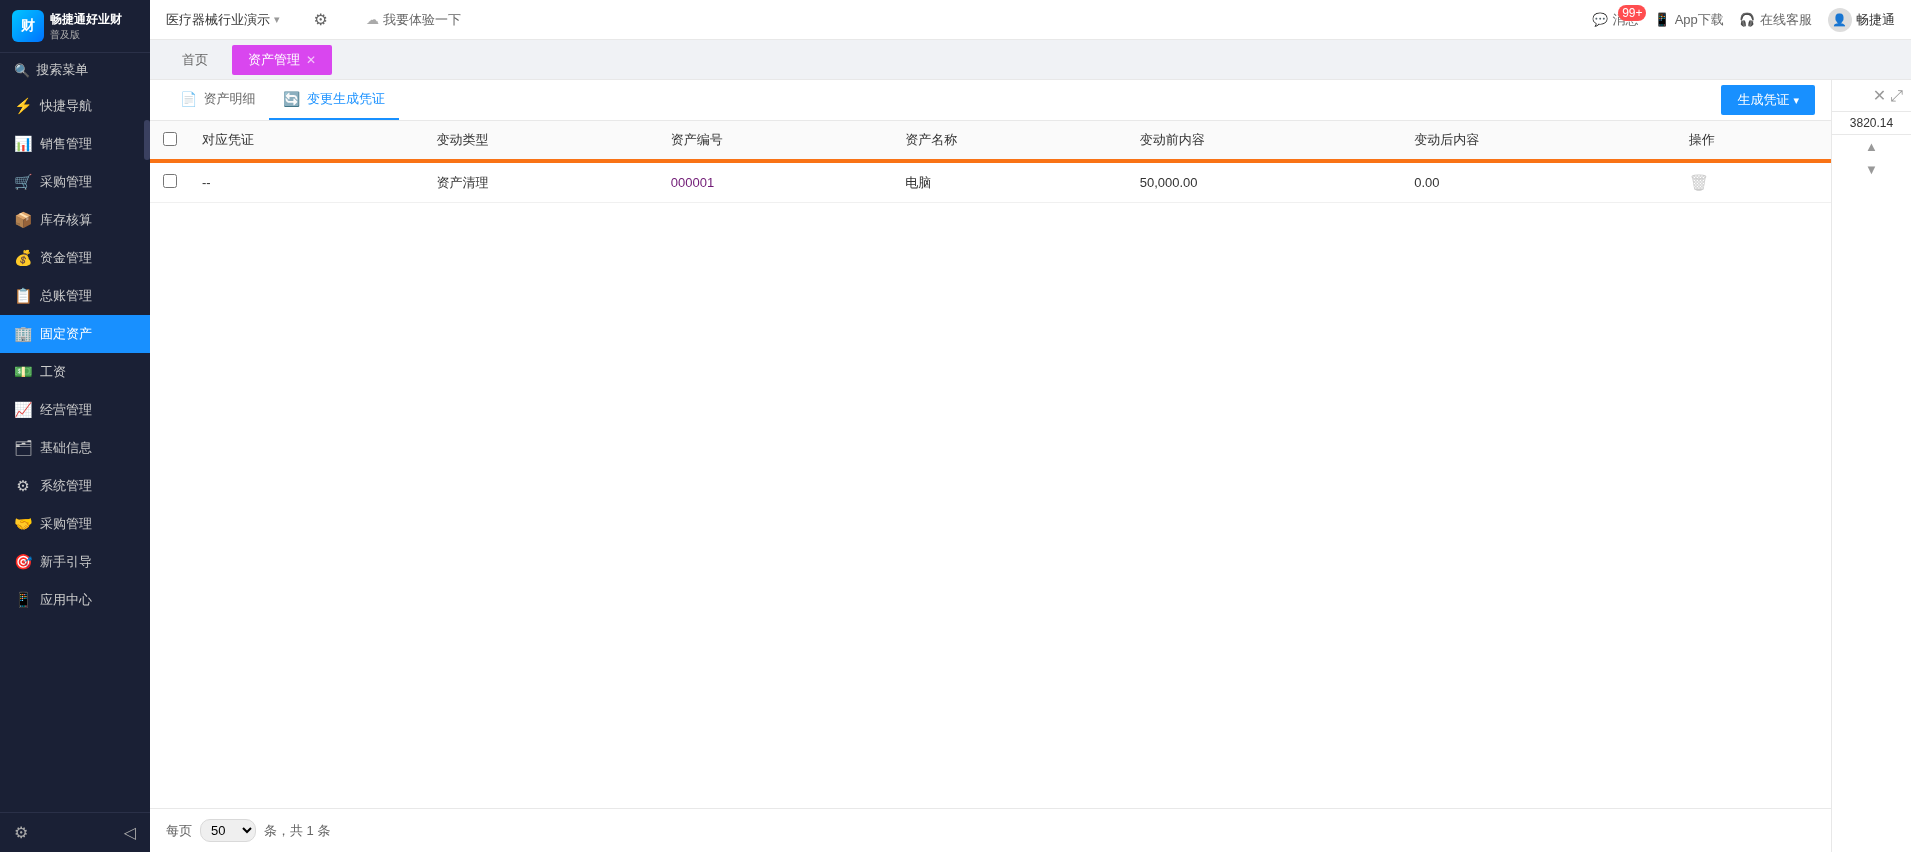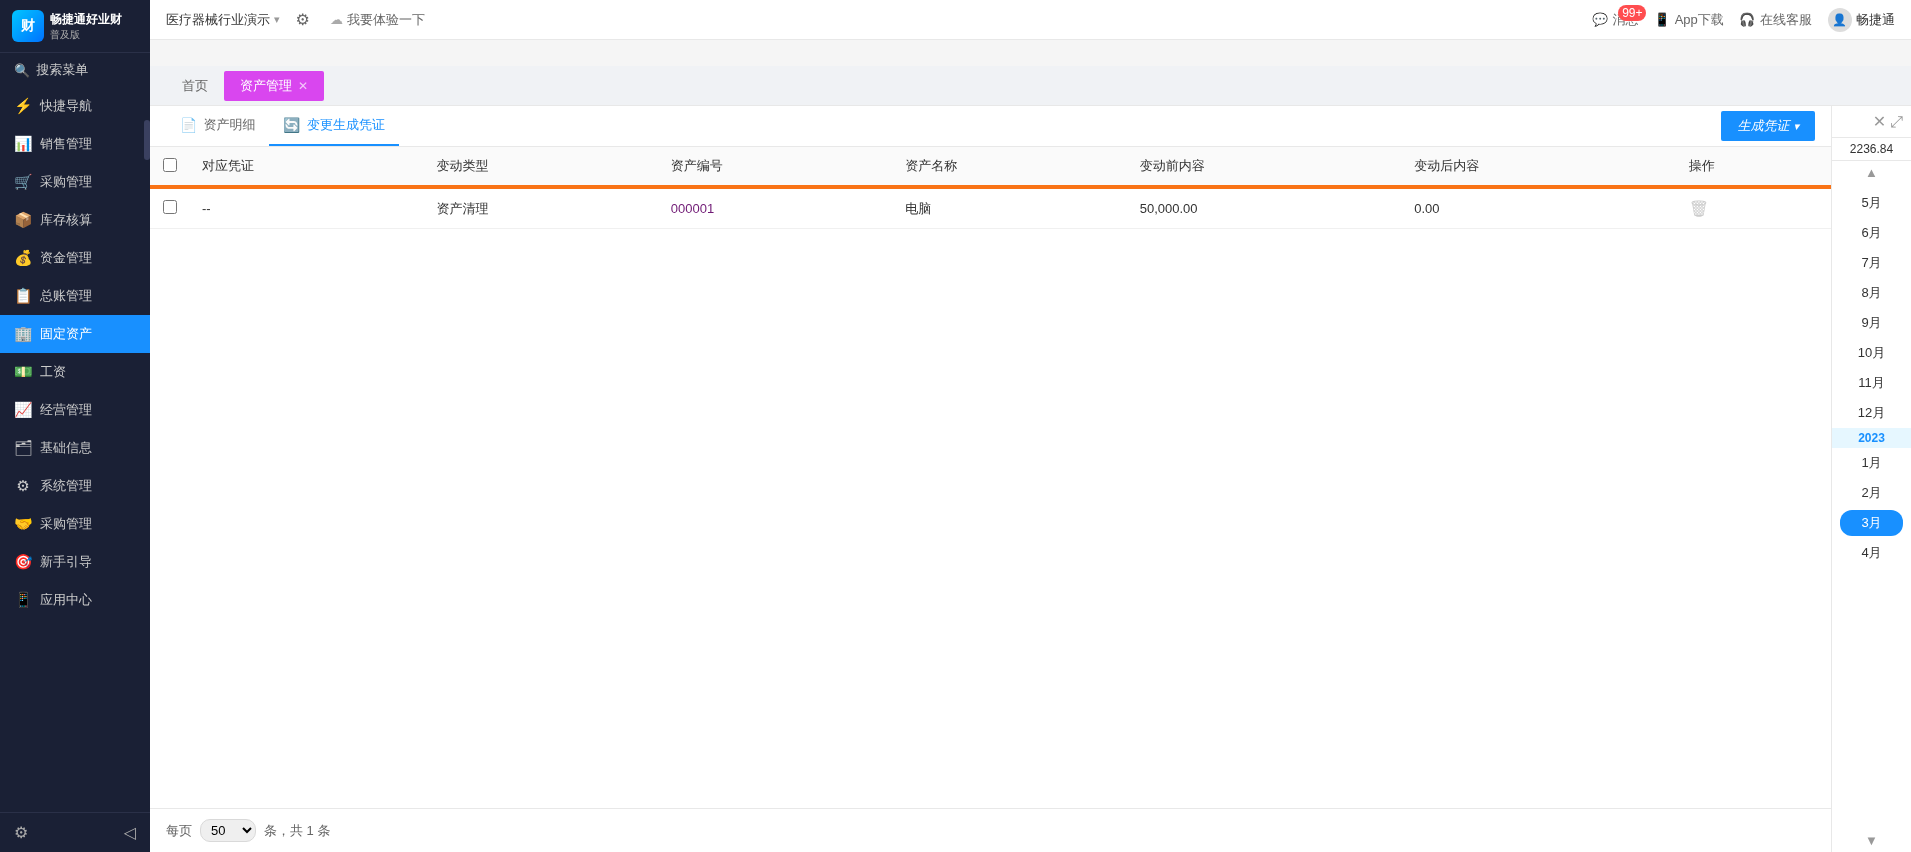--- a/index.html
+++ b/index.html
@@ -16,48 +16,48 @@
     .sidebar-item.active { background: #1890ff; color: #fff; }
     .sidebar-icon { font-size: 15px; width: 18px; text-align: center; }
     .sidebar-bottom { padding: 10px 14px; display: flex; justify-content: space-between; align-items: center; border-top: 1px solid #2a3048; }
     .sidebar-bottom-icon { color: #aaa; cursor: pointer; font-size: 16px; }
     .sidebar-scrollbar-thumb { width: 6px; height: 40px; background: #3a4060; border-radius: 3px; margin-top: 120px; }
 
     
     .main { flex: 1; display: flex; flex-direction: column; overflow: hidden; }
 
     
-    .topbar { height: 40px; background: #fff; display: flex; align-items: center; padding: 0 16px; border-bottom: 1px solid #e8e8e8; gap: 12px; }
+    .topbar { height: 40px; background: #fff; display: flex; align-items: center; padding: 0 16px; border-bottom: 1px solid #e8e8e8; gap: 30px; }
     .topbar-company { display: flex; align-items: center; gap: 4px; font-size: 13px; color: #333; cursor: pointer; }
     .topbar-company-arrow { color: #999; font-size: 11px; }
     .topbar-settings { color: #666; cursor: pointer; font-size: 16px; margin-left: 4px; }
     .topbar-trial { display: flex; align-items: center; gap: 4px; color: #666; font-size: 13px; cursor: pointer; margin-left: 8px; }
     .topbar-trial-icon { color: #aaa; }
     .topbar-right { margin-left: auto; display: flex; align-items: center; gap: 16px; }
     .topbar-right-item { display: flex; align-items: center; gap: 4px; color: #666; font-size: 13px; cursor: pointer; position: relative; }
     .topbar-badge { background: #ff4d4f; color: #fff; font-size: 12px; padding: 1px 4px; border-radius: 8px; position: absolute; top: -6px; right: -8px; }
     .topbar-user { display: flex; align-items: center; gap: 4px; color: #333; }
     .topbar-avatar { width: 24px; height: 24px; border-radius: 50%; background: #ddd; display: flex; align-items: center; justify-content: center; font-size: 12px; }
 
     
-    .nav-tabs { height: 40px; background: #f0f2f5; display: flex; align-items: center; padding: 0 16px; gap: 0; border-bottom: 1px solid #e8e8e8; margin-top: 26px; }
+    .nav-tabs { height: 40px; background: #f0f2f5; display: flex; align-items: center; padding: 0 16px; gap: 8px; border-bottom: 1px solid #e8e8e8; }
     .nav-tab { padding: 6px 16px; cursor: pointer; color: #666; font-size: 13px; border-radius: 2px; }
     .nav-tab.active { background: #d946ef; color: #fff; display: flex; align-items: center; gap: 6px; border-radius: 2px; }
     .nav-tab-close { color: rgba(255,255,255,0.7); font-size: 12px; }
 
     
     .content { flex: 1; display: flex; overflow: hidden; }
     .content-main { flex: 1; display: flex; flex-direction: column; overflow: hidden; background: #fff; }
 
     
     .inner-tabs { display: flex; align-items: center; border-bottom: 1px solid #e8e8e8; padding: 0 16px; background: #fff; }
     .inner-tab { display: flex; align-items: center; gap: 6px; padding: 10px 14px; cursor: pointer; color: #666; font-size: 13px; border-bottom: 2px solid transparent; }
     .inner-tab.active { color: #1890ff; border-bottom: 2px solid #1890ff; }
     .inner-tab-icon { font-size: 14px; }
-    .generate-btn { margin-left: auto; background: #1890ff; color: #fff; border: none; padding: 6px 16px; border-radius: 2px; cursor: pointer; font-size: 13px; display: flex; align-items: center; gap: 4px; font-style: italic; }
+    .generate-btn { margin-left: auto; background: #1890ff; color: #fff; border: none; padding: 6px 16px; border-radius: 2px; cursor: pointer; font-size: 13px; display: flex; align-items: center; gap: 4px; }
     .generate-btn-arrow { font-size: 11px; }
 
     
     .table-container { flex: 1; overflow: auto; }
     table { width: 100%; border-collapse: collapse; }
     th { background: #fafafa; padding: 10px 12px; text-align: left; font-weight: normal; color: #333; border-bottom: 4px solid #f97316; font-size: 13px; white-space: nowrap; }
     td { padding: 10px 12px; border-bottom: 1px solid #f0f0f0; color: #333; font-size: 13px; }
     .th-checkbox { width: 40px; text-align: center; }
     .td-checkbox { text-align: center; }
     .delete-icon { color: #ccc; cursor: pointer; font-size: 16px; }
@@ -288,33 +288,18 @@
         </select>
         <span>条，共 1 条</span>
       </div>
     </div>
 
     <div class="right-panel">
       <div class="right-panel-header">
         <span class="right-panel-close">✕</span>
         <span class="right-panel-expand" style="margin-left:4px;">⤢</span>
       </div>
-      <div style="text-align:center;padding:4px 0;font-size:12px;color:#333;border-bottom:1px solid #e8e8e8;">2236.84</div>
+      <div style="text-align:center;padding:4px 0;font-size:12px;color:#333;border-bottom:1px solid #e8e8e8;">3820.14</div>
       <div class="up-arrow">▲</div>
-      <div class="date-list">
-        <div class="date-item">5月</div>
-        <div class="date-item">6月</div>
-        <div class="date-item">7月</div>
-        <div class="date-item">8月</div>
-        <div class="date-item">9月</div>
-        <div class="date-item">10月</div>
-        <div class="date-item">11月</div>
-        <div class="date-item">12月</div>
-        <div class="date-item year">2023</div>
-        <div class="date-item">1月</div>
-        <div class="date-item">2月</div>
-        <div class="date-item current-month">3月</div>
-        <div class="date-item">4月</div>
-      </div>
       <div class="down-arrow">▼</div>
     </div>
   </div>
 </div>
 
 </body></html>

